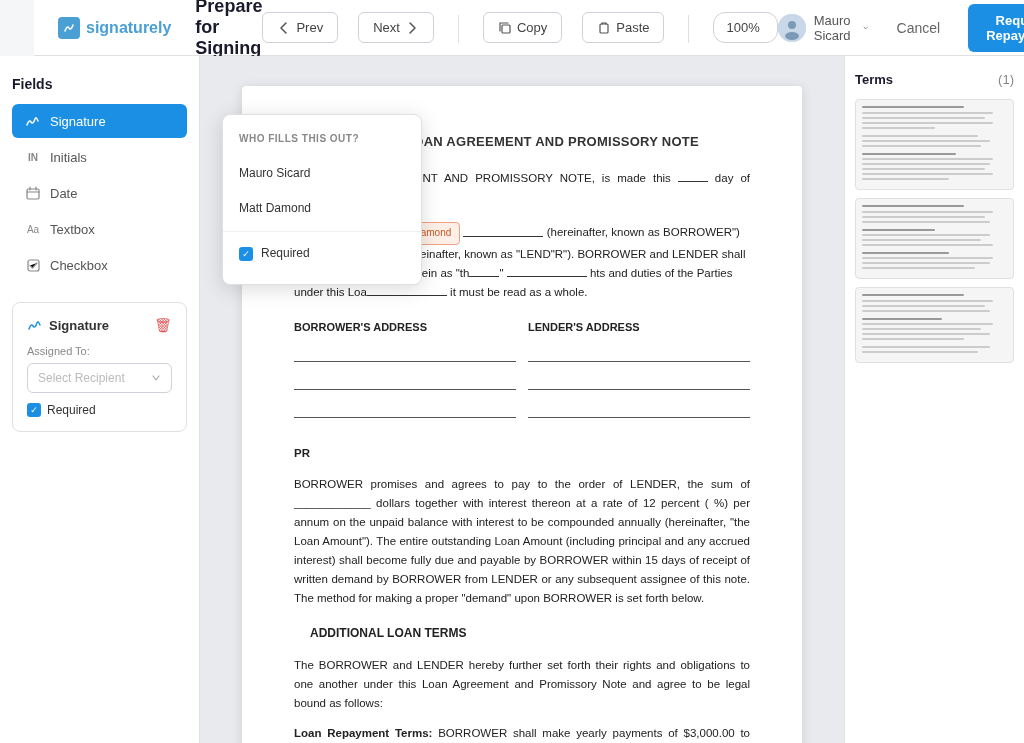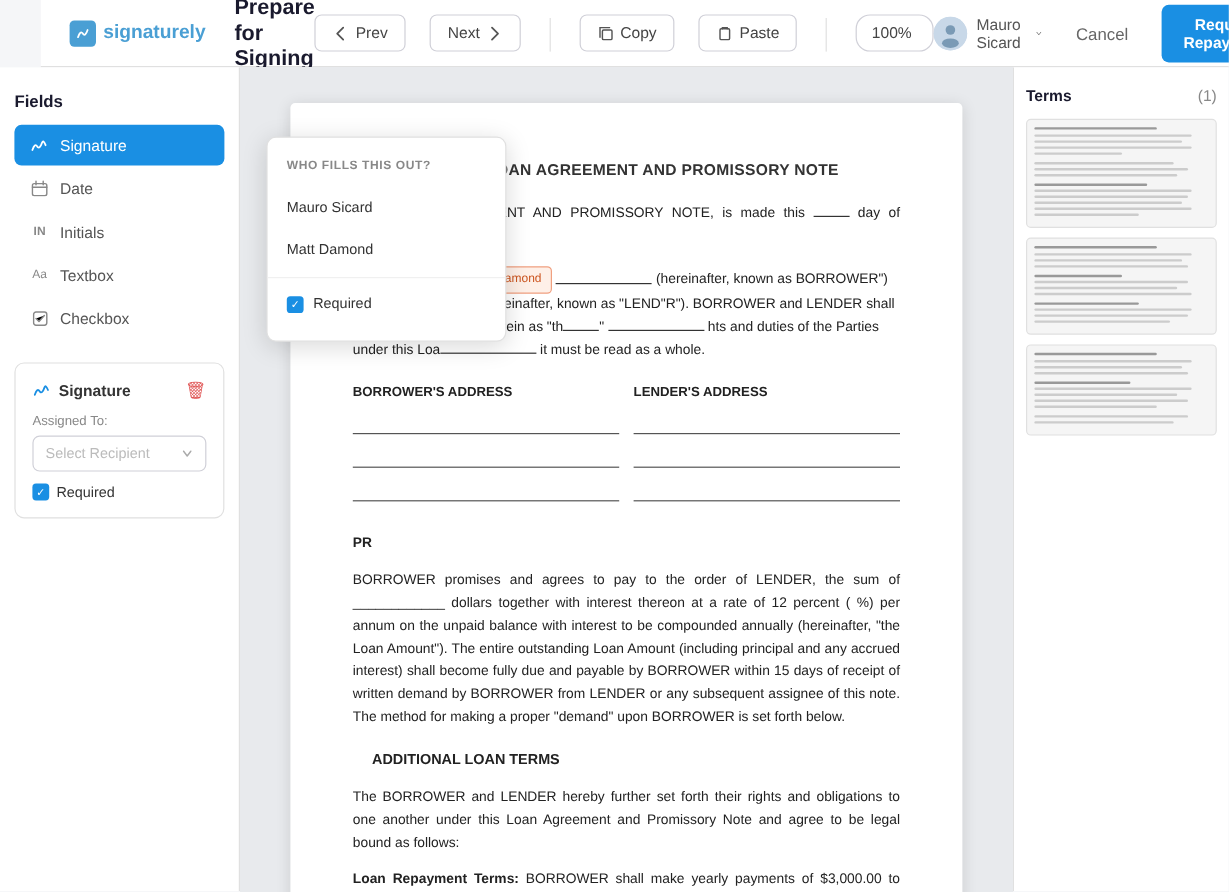--- a/index.html
+++ b/index.html
@@ -172,32 +172,32 @@
     <div class="field-item active">
       <div class="field-icon">
         <svg width="16" height="16" viewBox="0 0 16 16">
             <path d="M2 12 Q4 6 6 9 Q8 12 10 6 Q11 3 13 8" stroke="white" stroke-width="1.5" fill="none" stroke-linecap="round"></path>
           </svg>
       </div>
       <span>Signature</span>
     </div>
 
     <div class="field-item">
+      <div class="field-icon" style="font-size:10px; color:#888; font-weight:700;">IN</div>
+      <span>Initials</span>
+    </div>
+
+    <div class="field-item">
       <div class="field-icon">
         <svg width="14" height="14" viewBox="0 0 14 14">
             <rect x="1" y="3" width="12" height="10" rx="1.5" stroke="#888" stroke-width="1.2" fill="none"></rect>
             <path d="M1 6h12M4 1v3M10 1v3" stroke="#888" stroke-width="1.2" stroke-linecap="round"></path>
           </svg>
       </div>
       <span>Date</span>
-    </div>
-
-    <div class="field-item">
-      <div class="field-icon" style="font-size:10px; color:#888; font-weight:700;">IN</div>
-      <span>Initials</span>
     </div>
 
     <div class="field-item">
       <div class="field-icon" style="font-size:10px; color:#888; font-weight:500;">Aa</div>
       <span>Textbox</span>
     </div>
 
     <div class="field-item">
       <div class="field-icon">
         <svg width="13" height="13" viewBox="0 0 13 13">

